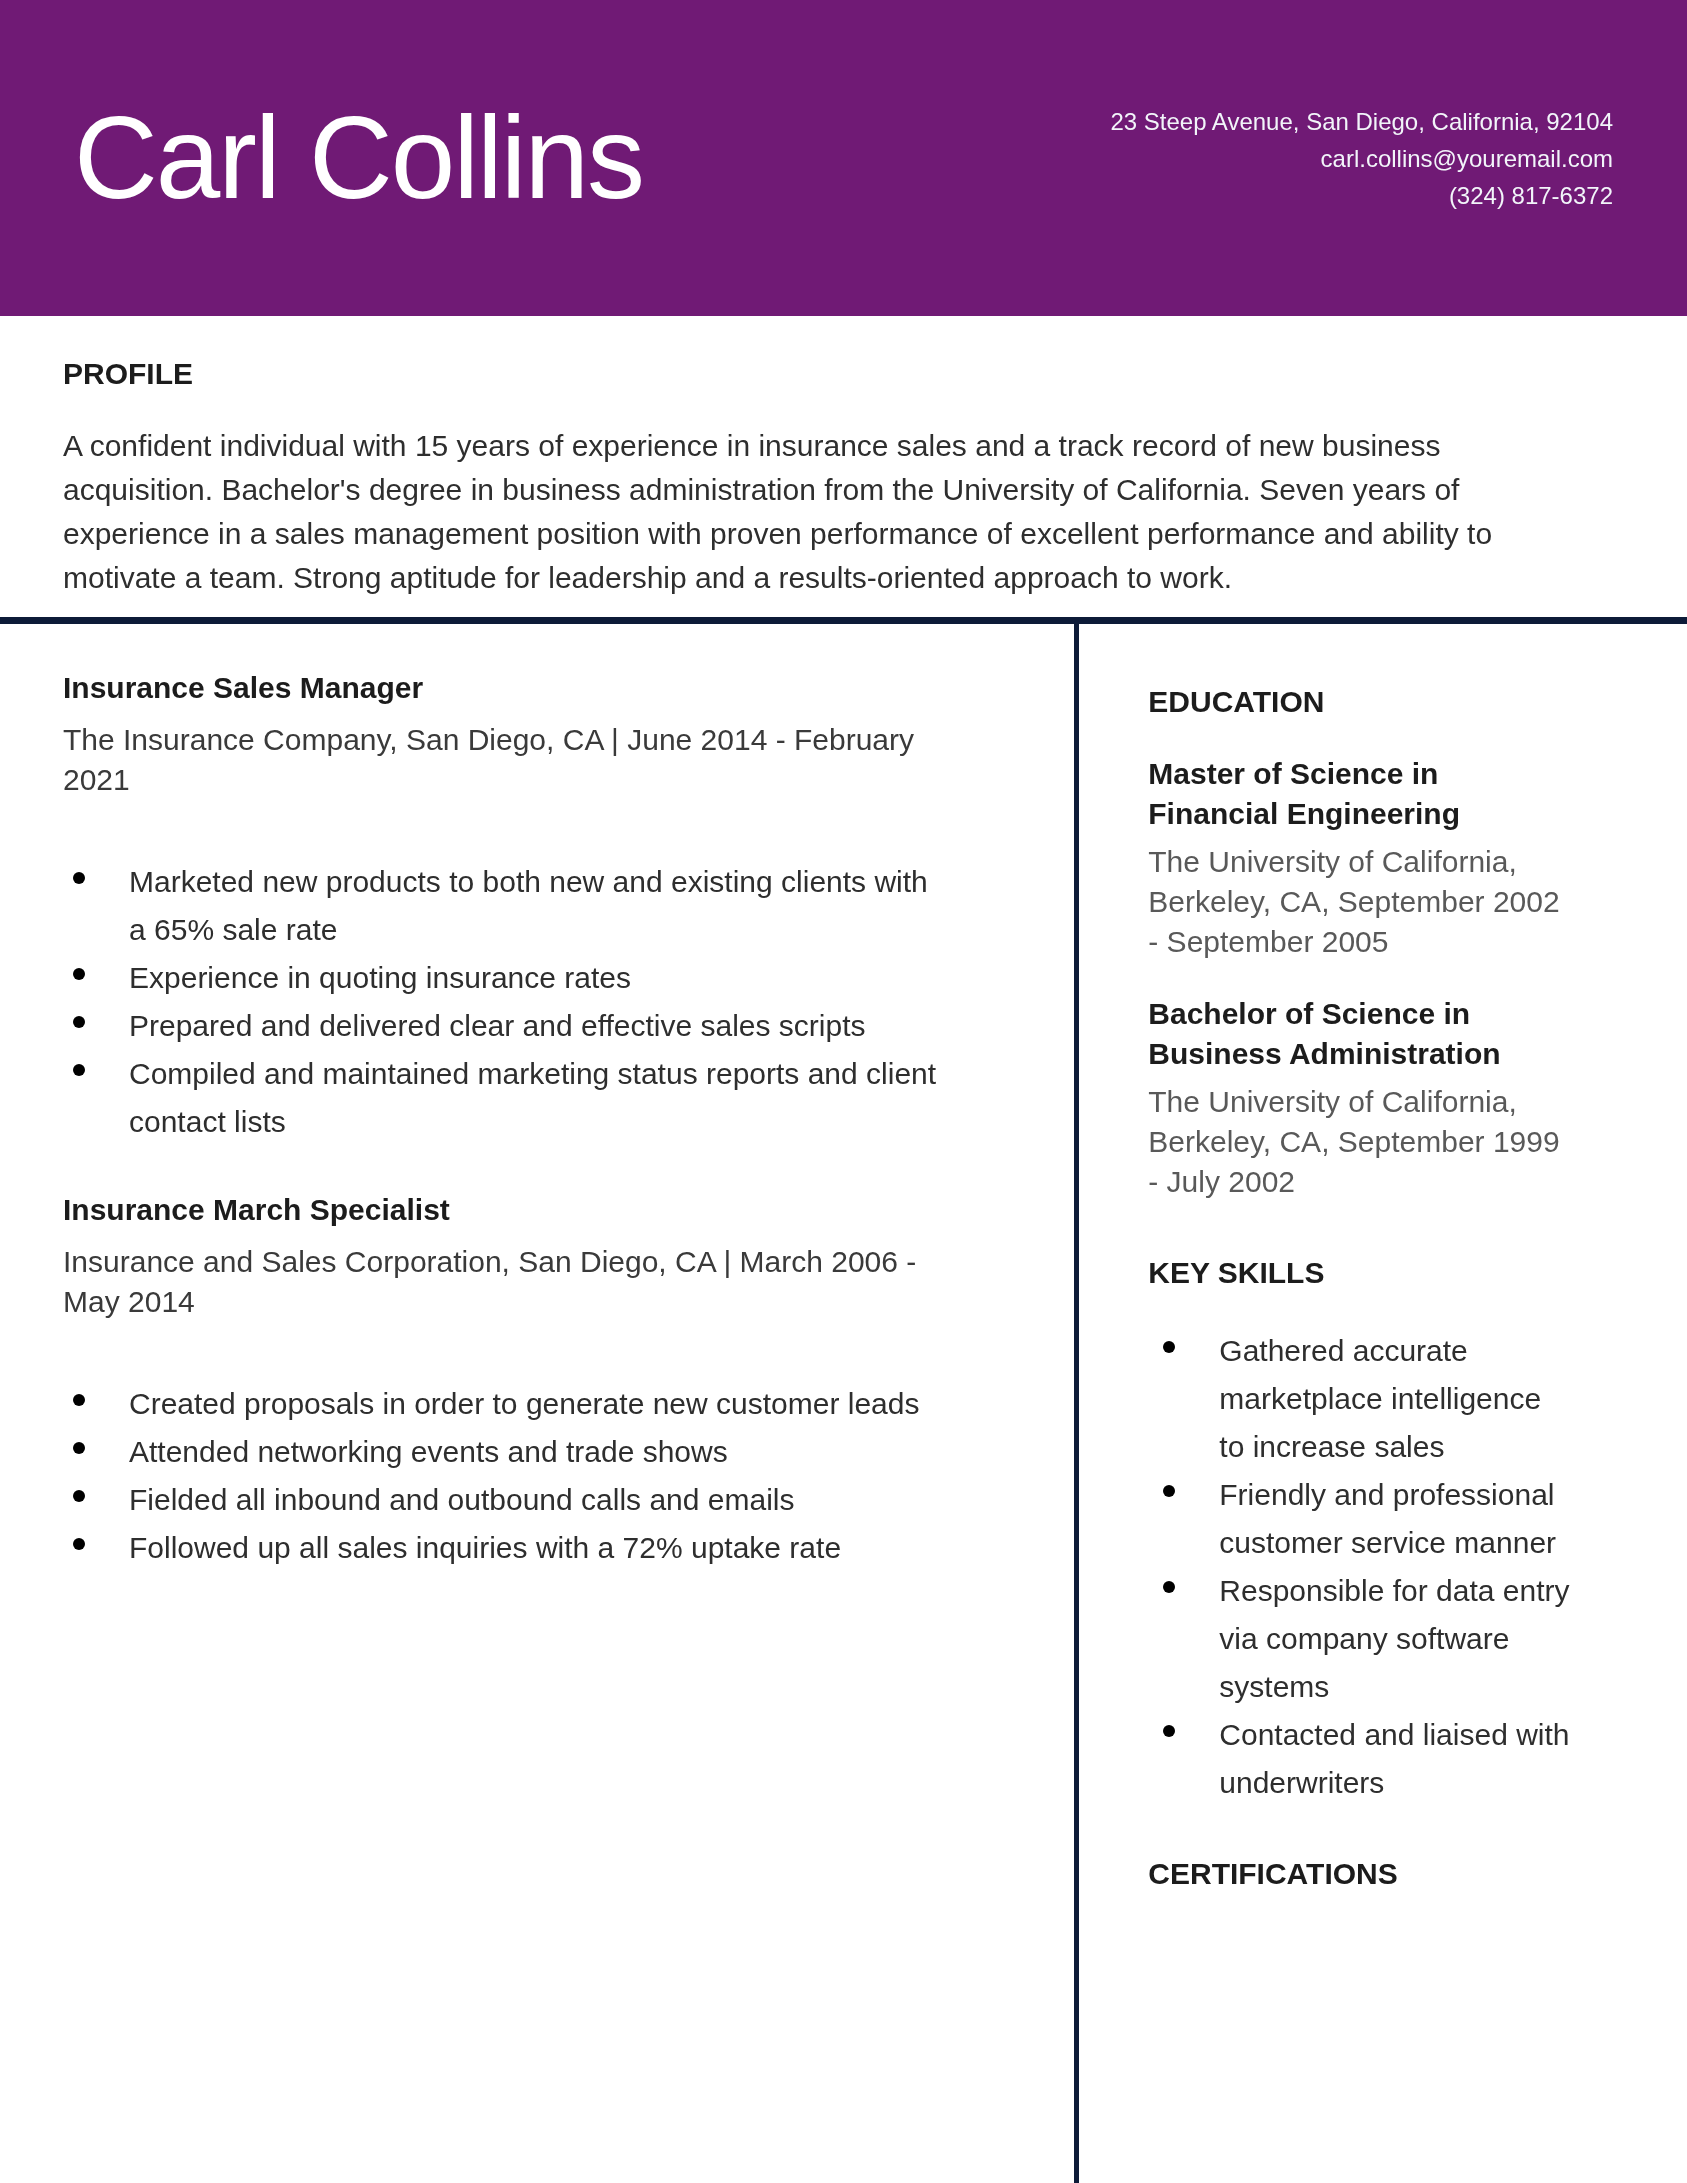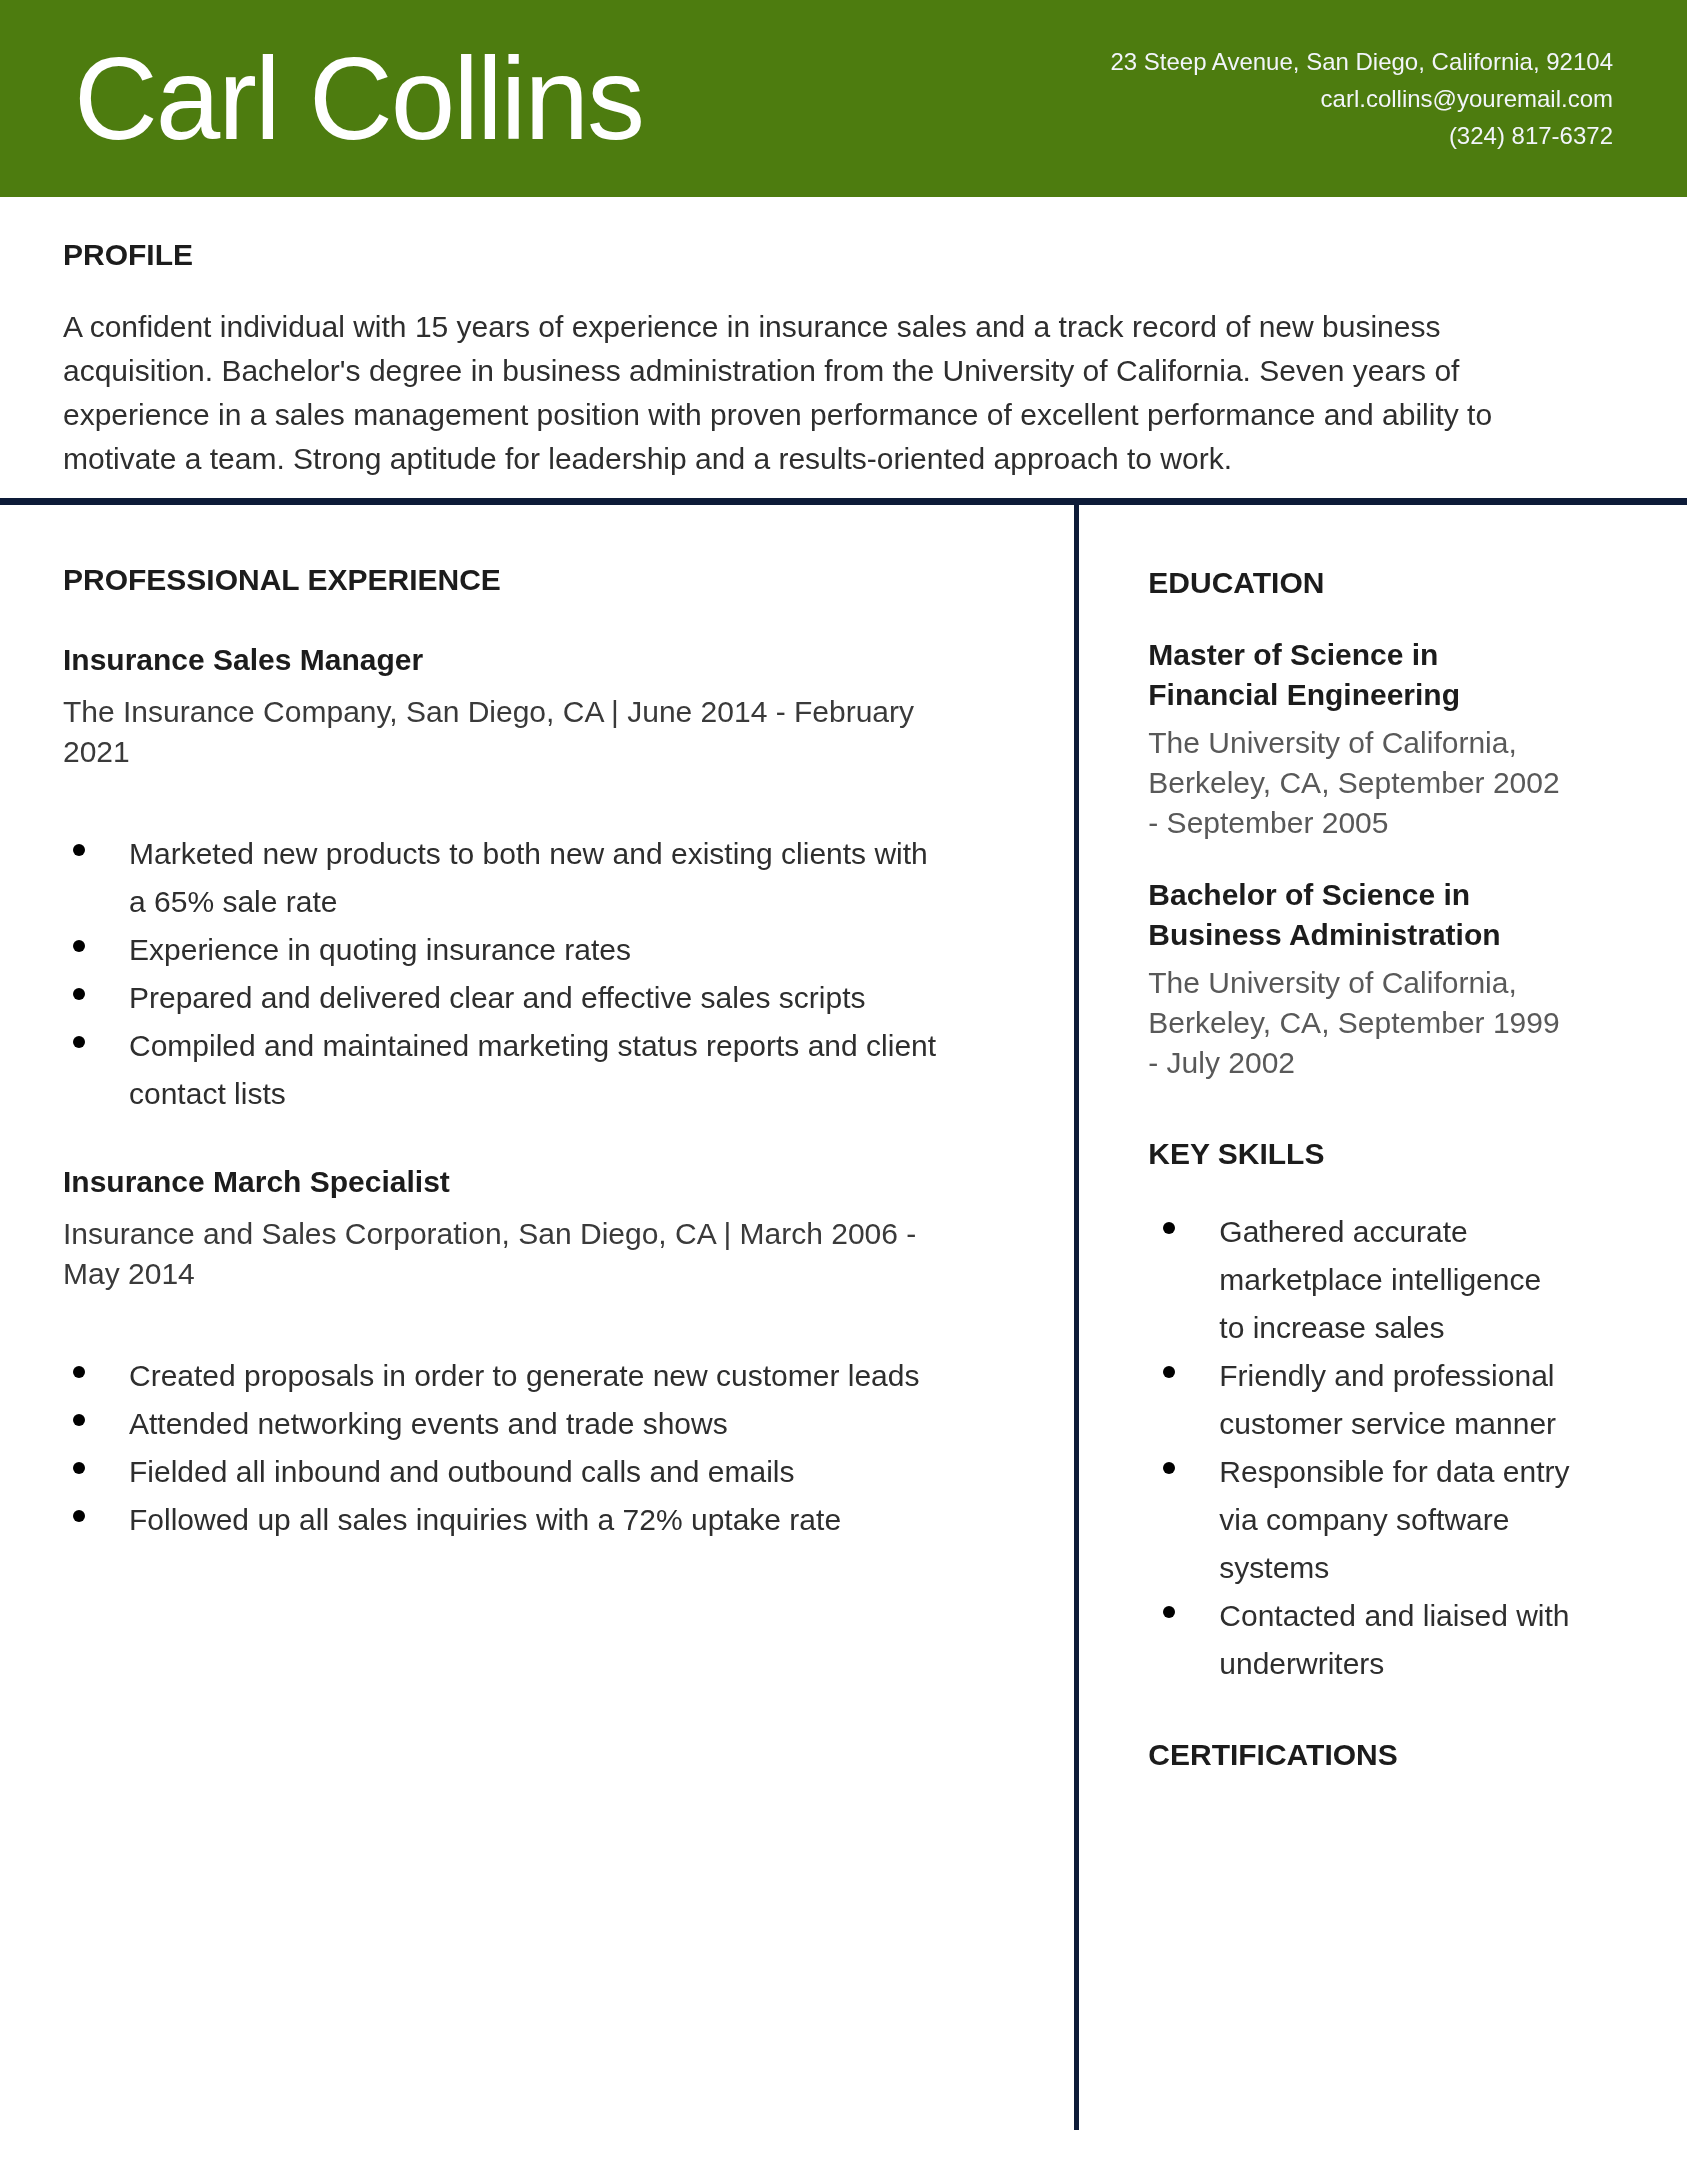--- a/index.html
+++ b/index.html
@@ -12,22 +12,22 @@
     width: 1687px;
     height: 2183px;
     background: #ffffff;
     overflow: hidden;
     font-family: "Liberation Sans", "DejaVu Sans", sans-serif;
     color: #2b2b2b;
   }
 
   
   .header {
-    height: 197px;
-    background: #4d7c0f;
+    height: 316px;
+    background: #701a75;
     display: flex;
     align-items: center;
     justify-content: space-between;
     box-sizing: border-box;
     padding: 0 74px;
   }
   .name {
     font-size: 116px;
     font-weight: 400;
     letter-spacing: -2px;
@@ -168,21 +168,20 @@
   <div>
     <h2 class="profile-heading">PROFILE</h2>
     <p class="profile-text">A confident individual with 15 years of experience in insurance sales and a track record of new business acquisition. Bachelor's degree in business administration from the University of California. Seven years of experience in a sales management position with proven performance of excellent performance and ability to motivate a team. Strong aptitude for leadership and a results-oriented approach to work.</p>
   </div>
 
   <div class="hrule"></div>
 
   <div class="columns">
 
     <div class="col-left">
-      <h2 class="section-heading">PROFESSIONAL EXPERIENCE</h2>
 
       <div>
         <h3 class="item-title">Insurance Sales Manager</h3>
         <p class="item-meta">The Insurance Company, San Diego, CA | June 2014 - February 2021</p>
         <ul class="bullets">
           <li>Marketed new products to both new and existing clients with a 65% sale rate</li>
           <li>Experience in quoting insurance rates</li>
           <li>Prepared and delivered clear and effective sales scripts</li>
           <li>Compiled and maintained marketing status reports and client contact lists</li>
         </ul>

